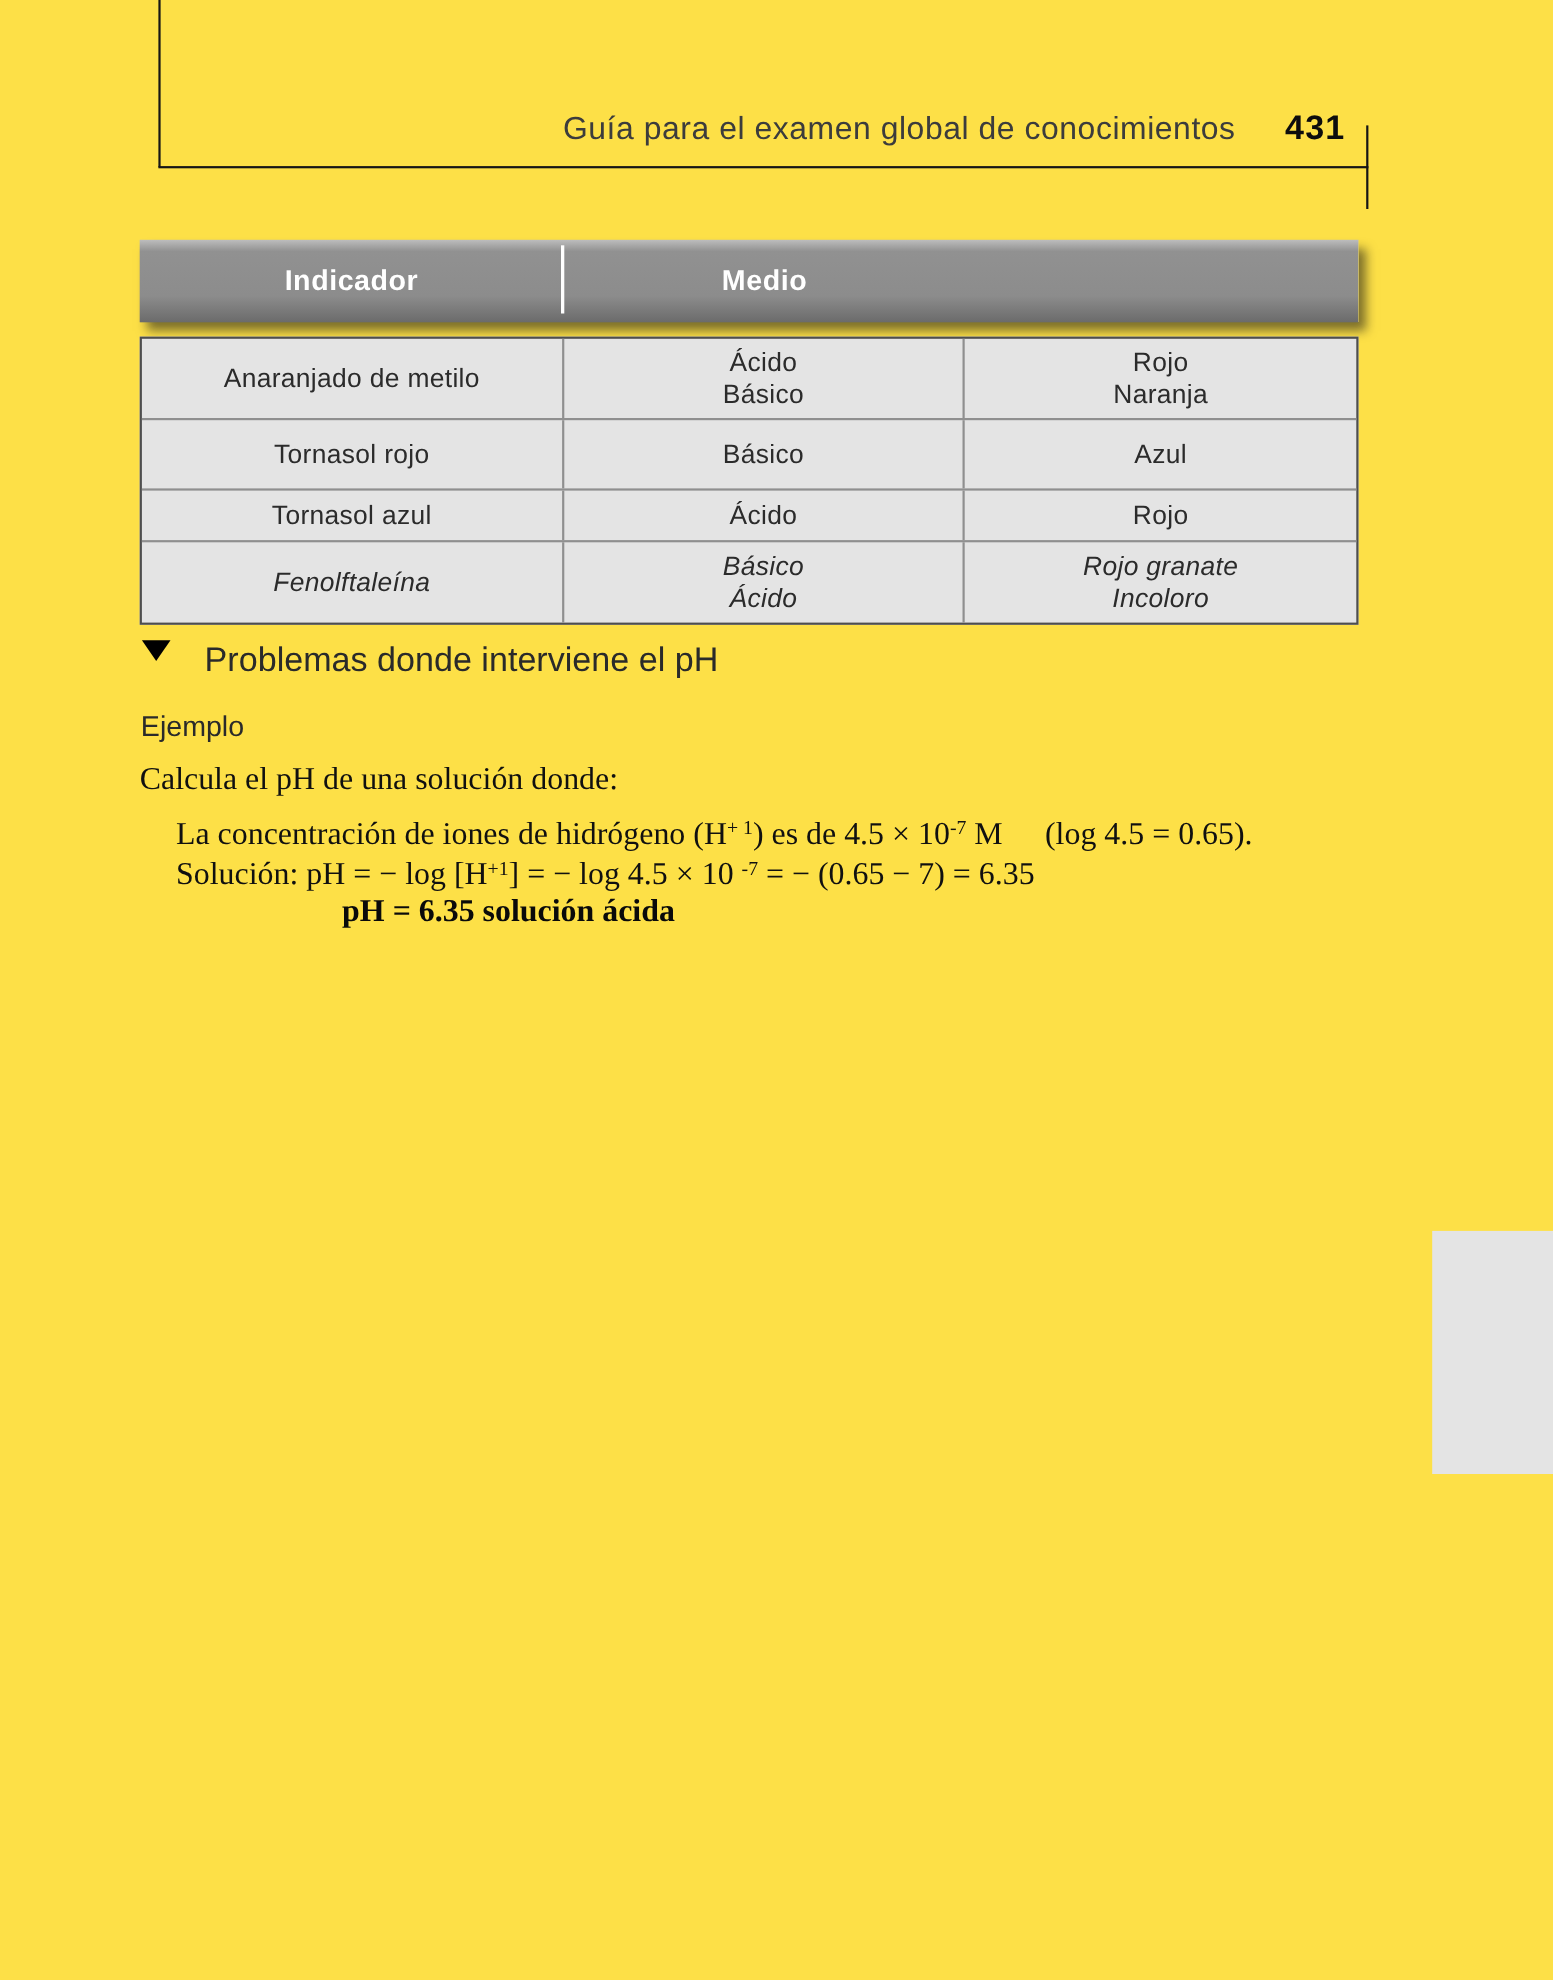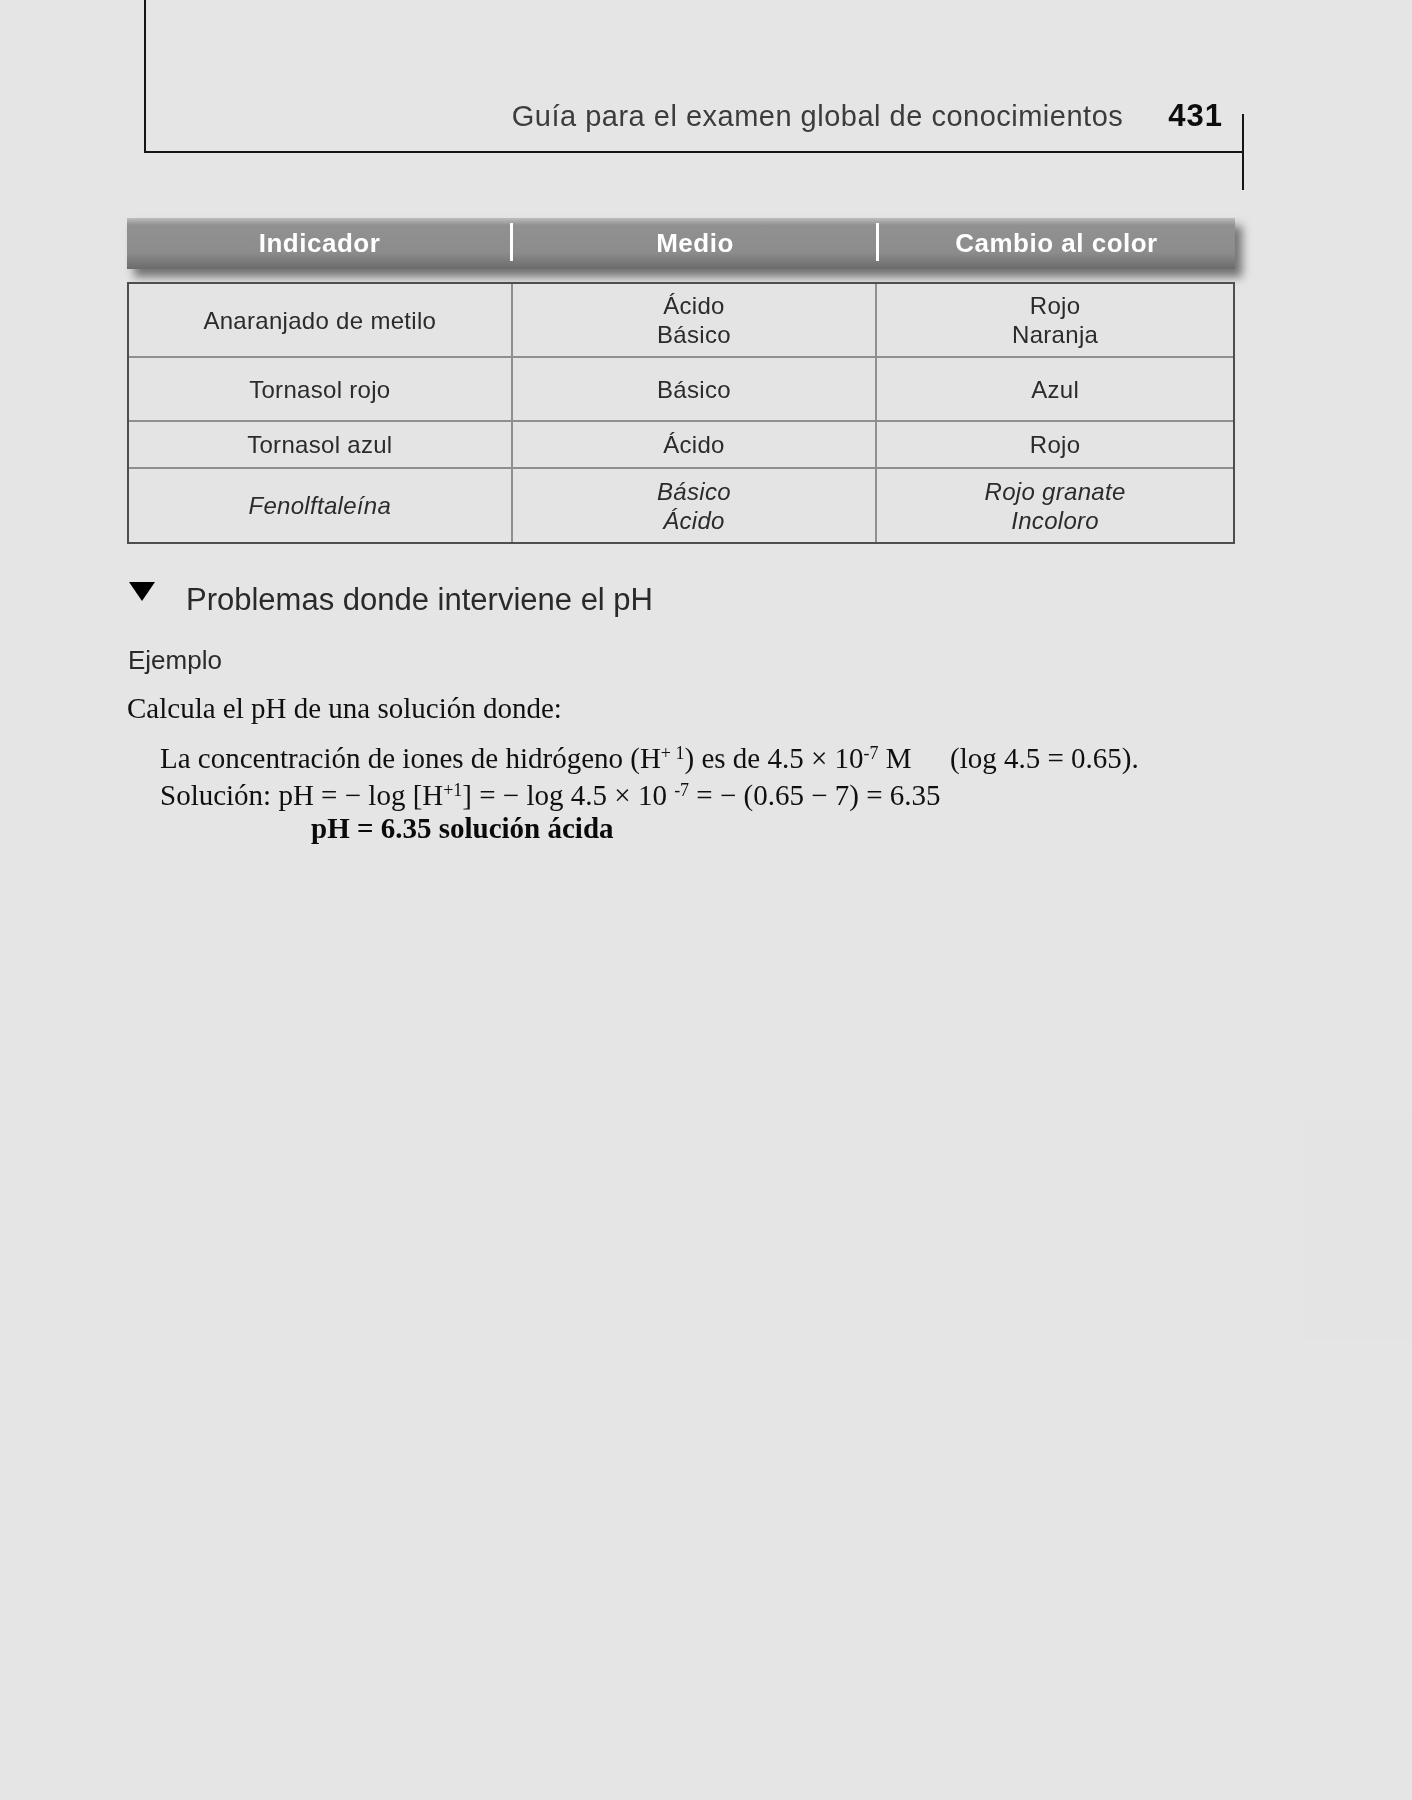--- a/index.html
+++ b/index.html
@@ -1,34 +1,34 @@
 <!DOCTYPE html>
 <html><head>
 <meta charset="utf-8">
 <style>
   * { margin:0; padding:0; box-sizing:border-box; }
   html,body { background:#ffffff; }
   body { font-family:"Liberation Sans", sans-serif; }
-  .page { position:relative; width:1412px; height:1800px; background:#e5e5e5; overflow:hidden; }
+  .page { position:relative; width:1412px; height:1800px; background:#fde047; overflow:hidden; }
   .serif { font-family:"Liberation Serif", serif; }
 
   
   .rule { background:#151515; position:absolute; }
   .rule-left  { left:144px; top:0; width:2px; height:152px; }
   .rule-h     { left:144px; top:151px; width:1100px; height:2px; }
   .rule-right { left:1242px; top:114px; width:2px; height:76px; }
 
   .running-head { position:absolute; top:98px; left:500px; width:723px;
                   display:flex; justify-content:flex-end; align-items:baseline; gap:45px; }
   .rh-title { font-size:29px; font-weight:300; color:#3c3c3c; letter-spacing:0.5px; }
   .rh-num   { font-size:31px; font-weight:700; color:#0d0d0d; letter-spacing:1px; }
 
   
   .ind-table { position:absolute; left:127px; top:218px; width:1108px; }
-  .thead { display:flex; height:51px;
+  .thead { display:flex; height:75px;
            background:linear-gradient(180deg,#bdbdbd 0%,#919191 14%,#8c8c8c 68%,#6b6b6b 100%);
            box-shadow:7px 8px 9px rgba(20,20,20,0.55); }
   .th { display:flex; align-items:center; justify-content:center; position:relative;
         color:#ffffff; font-size:26px; font-weight:700; letter-spacing:0.5px; }
   .c1 { width:34.75%; } .c2 { width:33.03%; } .c3 { width:32.22%; }
   .th:not(:last-child)::after { content:""; position:absolute; right:-1px; top:5px; bottom:8px;
         width:3px; background:#ffffff; }
   .tbody { margin-top:13px; border:2px solid #4e4e4e; background:#e4e4e4; }
   .tr { display:flex; }
   .tr + .tr { border-top:2px solid #8f8f8f; }
@@ -66,21 +66,20 @@
 
   <div class="running-head">
     <span class="rh-title">Guía para el examen global de conocimientos</span>
     <span class="rh-num">431</span>
   </div>
 
   <div class="ind-table">
     <div class="thead">
       <div class="th c1">Indicador</div>
       <div class="th c2">Medio</div>
-      <div class="th c3">Cambio al color</div>
     </div>
     <div class="tbody">
       <div class="tr r1">
         <div class="td c1">Anaranjado de metilo</div>
         <div class="td c2">
           <span>Ácido</span>
           <span>Básico</span>
         </div>
         <div class="td c3">
           <span>Rojo</span>

